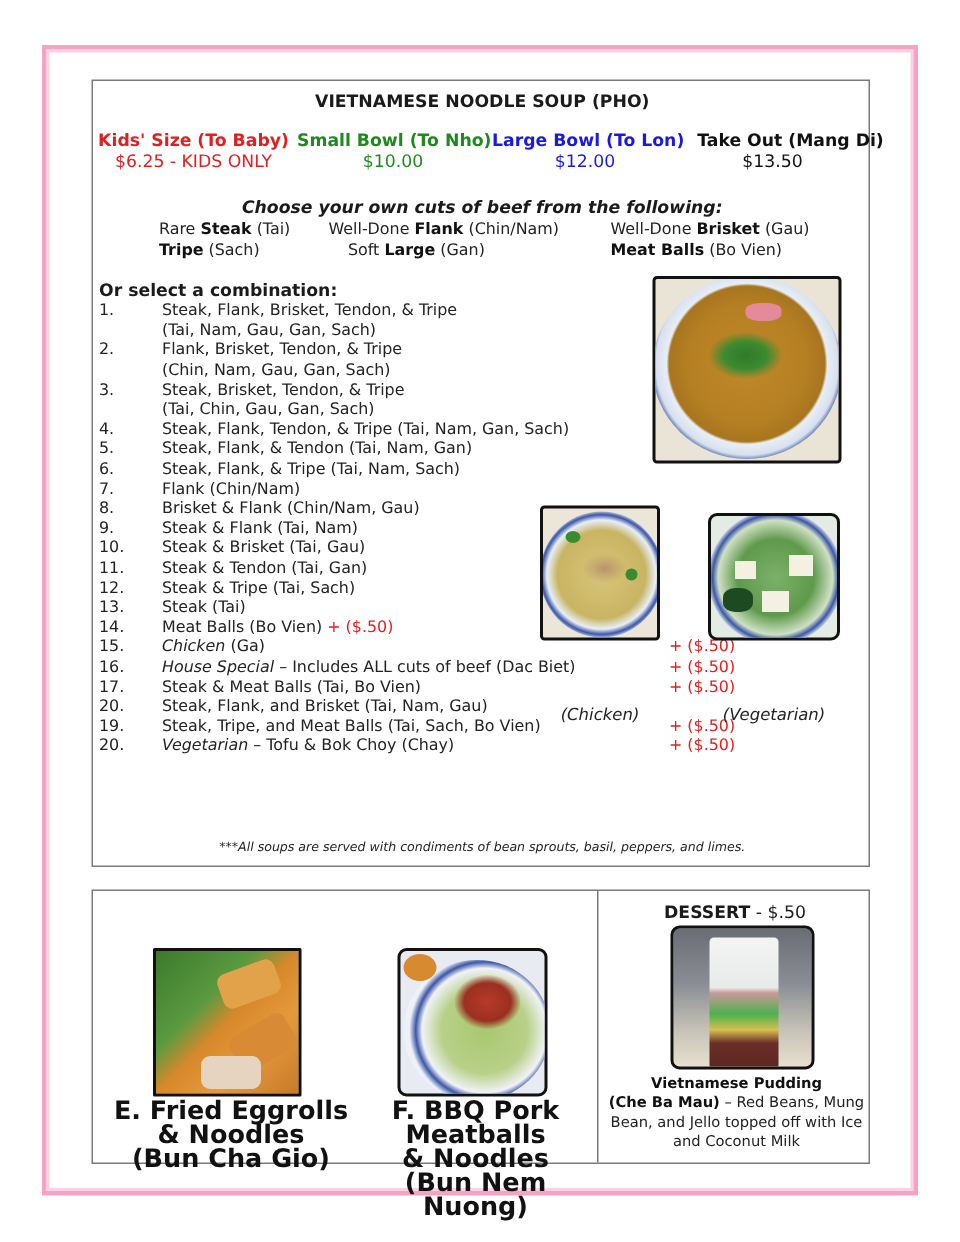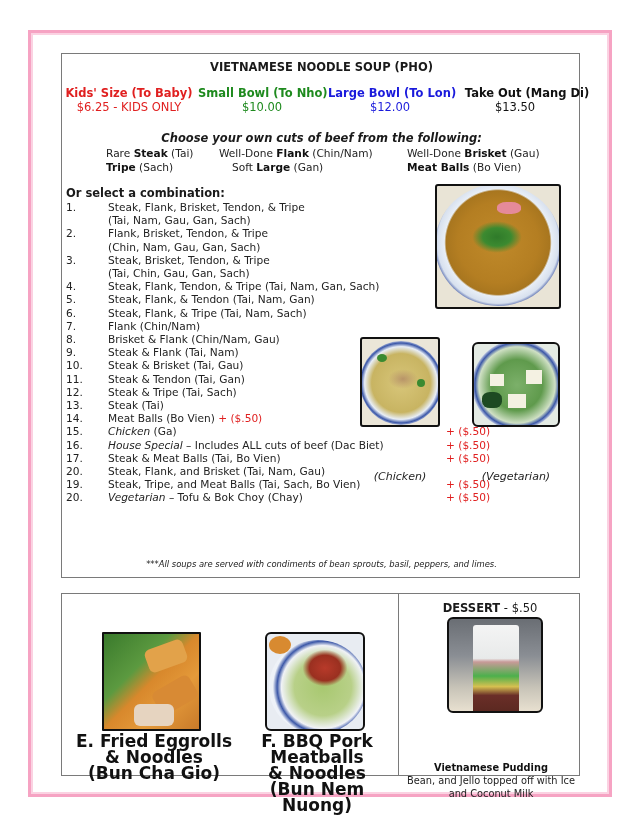--- a/index.html
+++ b/index.html
@@ -233,18 +233,19 @@
     <div>F. BBQ Pork Meatballs</div>
     <div>&amp; Noodles</div>
     <div>(Bun Nem Nuong)</div>
   </div>
 
   <div class="abs" style="left:337px; width:182px; text-align:center; top:7px; font-size:11.5px;"><b>DESSERT</b><span> - $.50</span></div>
 
   <div class="photo" style="left:385px; top:23px; width:96px; height:96px; border-radius:6px; background:linear-gradient(180deg, #6a6e74 0%, #8a8e94 40%, #c8c4b8 75%, #e8e0d0 100%);">
     <div style="position:absolute; left:24px; top:6px; width:46px; height:88px; background:linear-gradient(180deg, #f4f4f4 0%, #e8eaea 38%, #c89a98 42%, #4cb04c 58%, #d6c050 70%, #6a2e28 80%, #5a2820 100%); border-radius:3px;"></div>
   </div>
-  <div class="dessert-desc" style="left:339px; width:180px; top:122px;margin-top:45px;">
+  <div class="dessert-desc" style="left:339px; width:180px; top:122px;">
     <div><b>Vietnamese Pudding</b></div>
+    <div><b>(Che Ba Mau)</b><span> – Red Beans, Mung</span></div>
     <div>Bean, and Jello topped off with Ice</div>
     <div>and Coconut Milk</div>
   </div>
 </div>
 
 </body></html>

